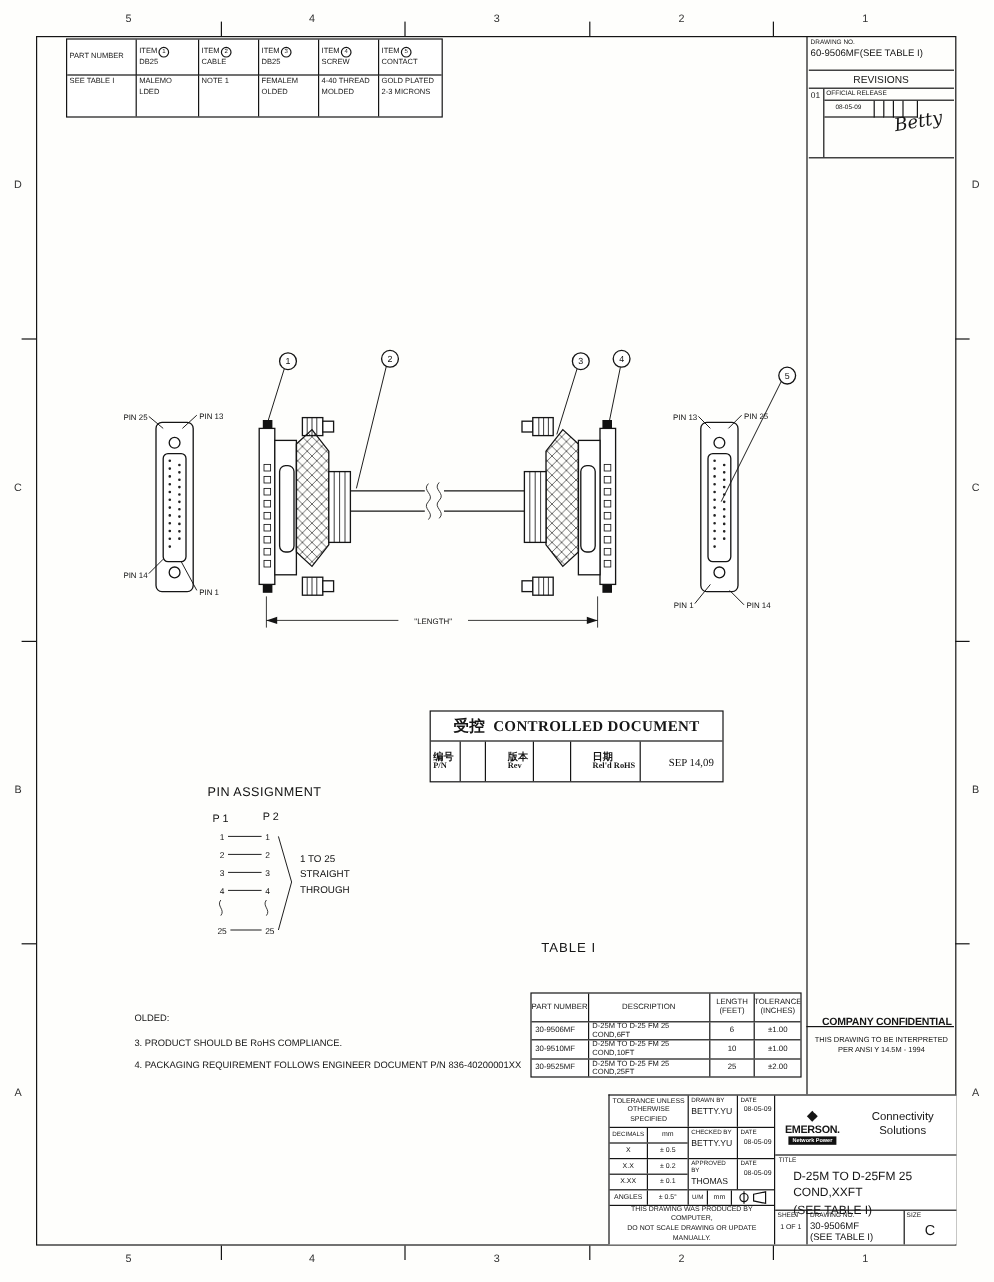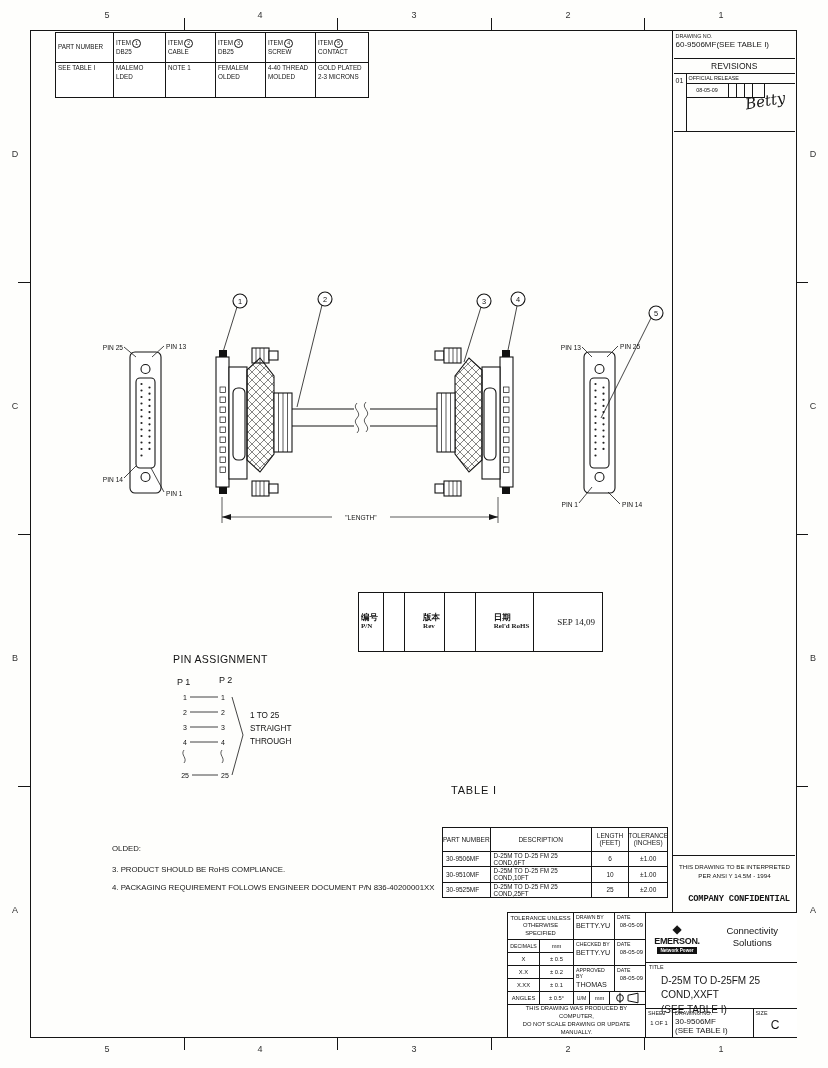--- a/index.html
+++ b/index.html
@@ -377,20 +377,24 @@
       <path class="thin" d="M222,750 C218,755 226,758 222,763"></path>
       <line class="leader" x1="232" y1="697" x2="243" y2="735"></line>
       <line class="leader" x1="232" y1="775" x2="243" y2="735"></line>
       <text class="t85" x="250" y="718">1 TO 25</text>
       <text class="t85" x="250" y="731">STRAIGHT</text>
       <text class="t85" x="250" y="744">THROUGH</text>
     </g>
   </svg>
 
   <div class="abs cdoc" style="left:358px;top:592px;width:245px;height:60px;">
+    <div class="cd-head">
+      <span class="cd-cjk">受控</span>
+      <span class="cd-title">CONTROLLED DOCUMENT</span>
+    </div>
     <div class="cd-row">
       <div class="cd-cell" style="width:26px;">
         <span class="cd-l1">编号</span>
         <span class="cd-l2">P/N</span>
       </div>
       <div class="cd-cell" style="flex:1;"></div>
       <div class="cd-cell" style="width:25px;">
         <span class="cd-l1">版本</span>
         <span class="cd-l2">Rev</span>
       </div>
@@ -434,21 +438,21 @@
   </div>
 
   <div class="abs notes" style="left:112px;top:844px;width:340px;">
     <div class="note" style="margin-bottom:11px;">OLDED:</div>
     <div class="note">3. PRODUCT SHOULD BE RoHS COMPLIANCE.</div>
     <div class="note">4. PACKAGING REQUIREMENT FOLLOWS ENGINEER DOCUMENT P/N 836-40200001XX</div>
   </div>
 
   <div class="abs interp ml" style="left:674px;top:862px;width:121px;">THIS DRAWING TO BE INTERPRETED
 PER ANSI Y 14.5M - 1994</div>
-  <div class="abs confid" style="left:674px;top:894px;width:130px;font-family:Liberation Mono, monospace;">COMPANY CONFIDENTIAL</div>
+  <div class="abs confid" style="left:674px;top:846px;width:130px;">COMPANY CONFIDENTIAL</div>
 
   <div class="abs tb" style="left:507px;top:912px;width:289.5px;height:125px;">
     <div class="tb-left">
       <div class="tbr1">
         <div class="tolhead ml">TOLERANCE UNLESS
 OTHERWISE SPECIFIED</div>
         <div class="signcell" style="width:41px;border-right:1px solid #151515;">
           <span class="lab">DRAWN BY</span>
           <span class="val">BETTY.YU</span>
         </div>

